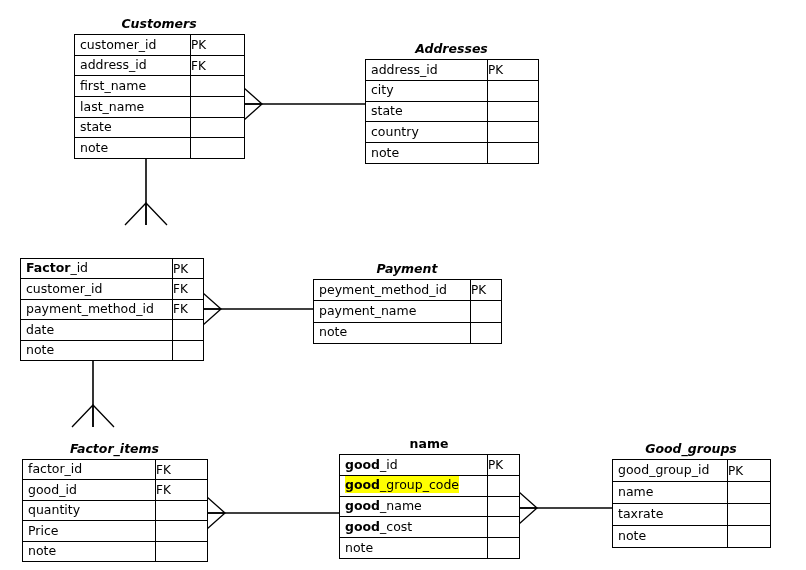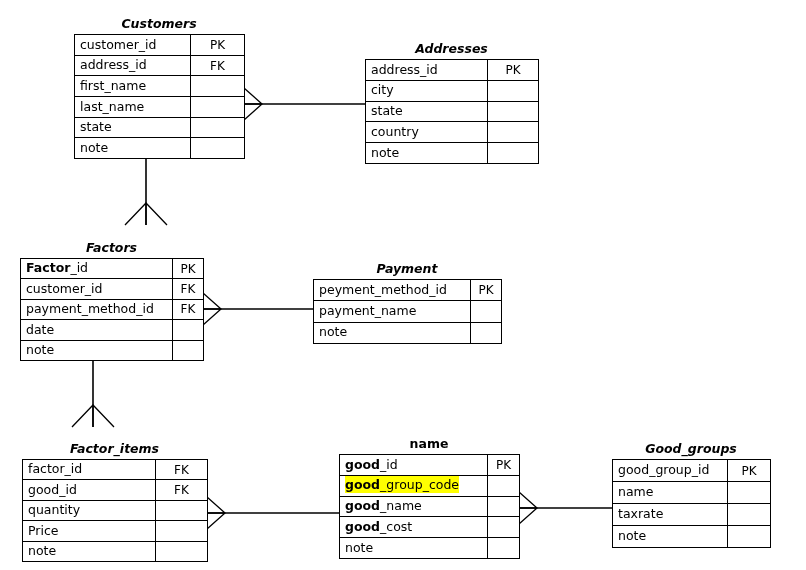--- a/index.html
+++ b/index.html
@@ -60,21 +60,21 @@
     padding: 0 0 0 5px;
     font-family: "DejaVu Sans", sans-serif;
     font-size: 12.5px;
     color: #000000;
     white-space: nowrap;
     overflow: hidden;
     vertical-align: middle;
     line-height: 1;
   }
   .entity-table td.key {
-    text-align: center;
+    text-align: left;
     padding: 0;
     font-size: 12px;
   }
   .hl {
     background: #FFFF00;
     padding: 1px 0 1px 0;
     box-decoration-break: clone;
     margin-top: 32px;
   }
   .pfx {
@@ -164,21 +164,20 @@
               <td class="key"></td>
             </tr>
             <tr style="height: 20.8px;">
               <td><span>note</span></td>
               <td class="key"></td>
             </tr>
           </tbody>
         </table>
       </div>
       <div class="entity" style="left: 20px; top: 258px; width: 183px; height: 102px;">
-        <div class="entity-title" style="top: -18px;">Factors</div>
         <table class="entity-table" style="width: 183px;">
           <colgroup>
             <col style="width: 152px;">
             <col style="width: 31px;">
           </colgroup>
           <tbody>
             <tr style="height: 20.4px;">
               <td><span class="pfx">Factor</span><span>_id</span></td>
               <td class="key">PK</td>
             </tr>

